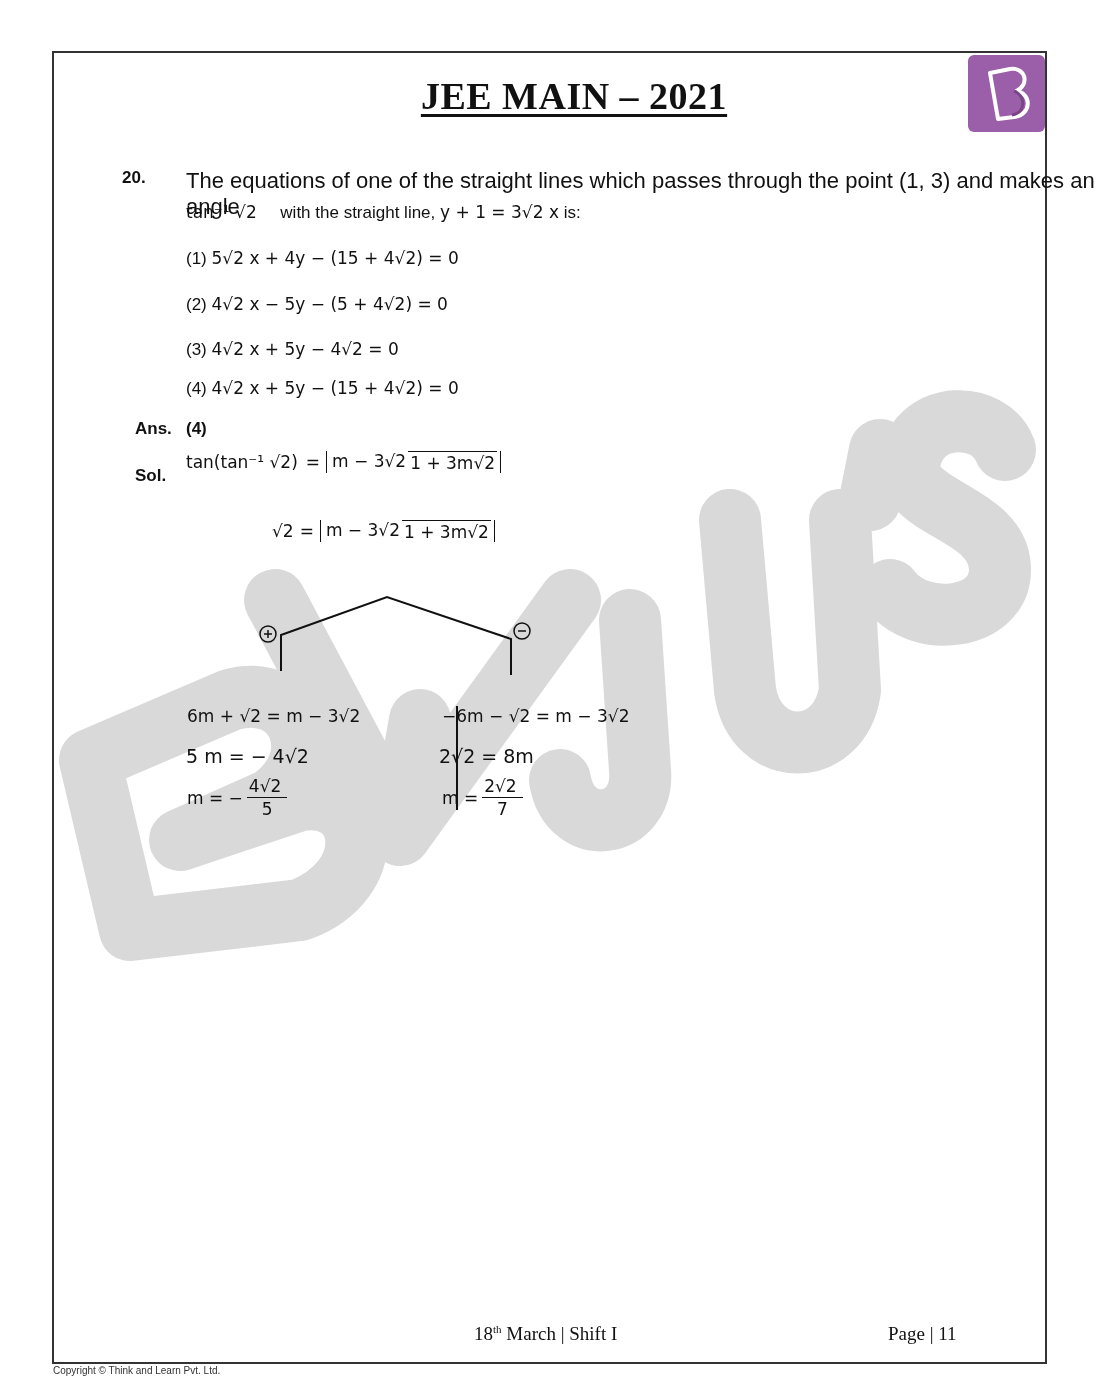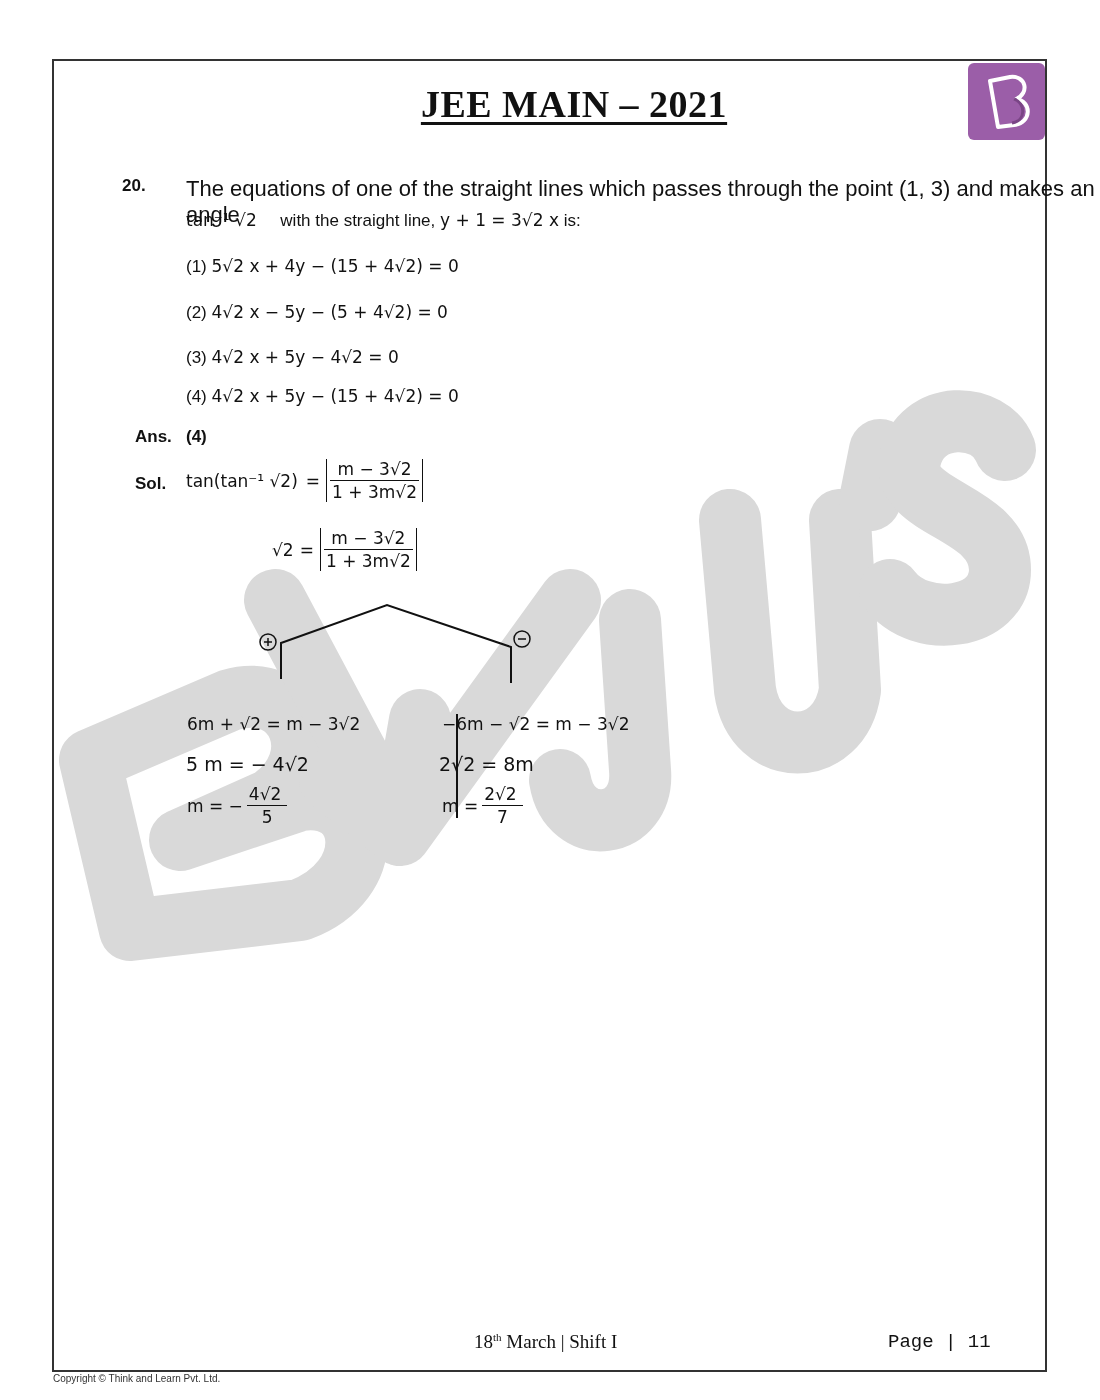--- a/index.html
+++ b/index.html
@@ -1,42 +1,42 @@
 <!DOCTYPE html>
 <html><head>
 <meta charset="utf-8">
 <style>
   html, body { margin:0; padding:0; background:#ffffff; }
   body { width:1100px; height:1400px; position:relative; overflow:hidden; font-family:"Liberation Sans", sans-serif; color:#111; }
   .page-border { position:absolute; left:52px; top:43px; width:995px; height:1313px; border:2px solid #333; box-sizing:border-box; }
   .watermark { position:absolute; left:0; top:0; width:1100px; height:1400px; pointer-events:none; z-index:0; }
-  .content { position:absolute; left:0; top:16px; width:1100px; height:1114px; z-index:1; }
+  .content { position:absolute; left:0; top:8px; width:1100px; height:1114px; z-index:1; }
   .title { position:absolute; left:0; width:1148px; top:66px; text-align:center; font-family:"Liberation Serif", serif; font-weight:bold; font-size:38px; text-decoration:underline; text-underline-offset:5px; letter-spacing:0.5px; }
   .logo { position:absolute; left:968px; top:47px; width:77px; height:77px; background:#9b5ea8; border-radius:6px; }
   .qnum { position:absolute; left:122px; top:160px; font-weight:bold; font-size:17px; }
   .qtext { position:absolute; left:186px; top:160px; font-size:22px; }
   .qtext2 { position:absolute; left:186px; top:194px; font-size:17px; }
   .m { font-family:"DejaVu Sans", sans-serif; font-size:17px; }
   sup { font-size:10px; }
   .opt { position:absolute; left:186px; font-size:17px; }
   .ans-lbl { position:absolute; left:135px; top:411px; font-weight:bold; font-size:17px; }
   .ans-val { position:absolute; left:186px; top:411px; font-weight:bold; font-size:17px; }
   .sol-lbl { position:absolute; left:135px; top:458px; font-weight:bold; font-size:17px; }
   .eq { position:absolute; font-size:17px; display:flex; align-items:center; white-space:nowrap; }
-  .absfrac { display:inline-flex; flex-direction:column; align-items:center; border-left:1.4px solid #111; border-right:1.4px solid #111; padding:0 3px; margin-left:6px; }
+  .absfrac { display:inline-flex; border-left:1.4px solid #111; border-right:1.4px solid #111; padding:0 3px; margin-left:6px; }
   .absfrac .num { padding:0 2px 1px; }
   .absfrac .den { border-top:1.4px solid #111; padding:1px 2px 0; }
   .frac { display:inline-flex; flex-direction:column; margin-left:4px; }
   .frac .num { padding:0 2px 1px; }
   .frac .den { border-top:1.4px solid #111; padding:1px 2px 0; width:100%; text-align:center; }
   .tree { position:absolute; left:0; top:0; }
   .small { font-size:19px; }
   .footer-date { position:absolute; left:474px; top:1315px; font-family:"Liberation Serif", serif; font-size:19px; }
   .footer-date sup { font-size:11px; }
-  .footer-page { position:absolute; left:888px; top:1315px; font-family:Liberation Mono, monospace; font-size:19px; }
+  .footer-page { position:absolute; left:888px; top:1315px; font-family:Liberation Serif, serif; font-size:19px; }
   .copyright { position:absolute; left:53px; top:1357px; font-size:10px; color:#333; }
 </style>
 </head>
 <body>
 
 <svg class="watermark" viewBox="0 0 1100 1400" xmlns="http://www.w3.org/2000/svg">
   <g fill="none" stroke="#d9d9d9" stroke-width="62" stroke-linecap="round" stroke-linejoin="round">
 
     <path d="M130 930 L90 760 L230 700 C300 680 330 760 270 800 L180 840 L300 800 C370 790 380 880 300 910 Z"></path>
 

